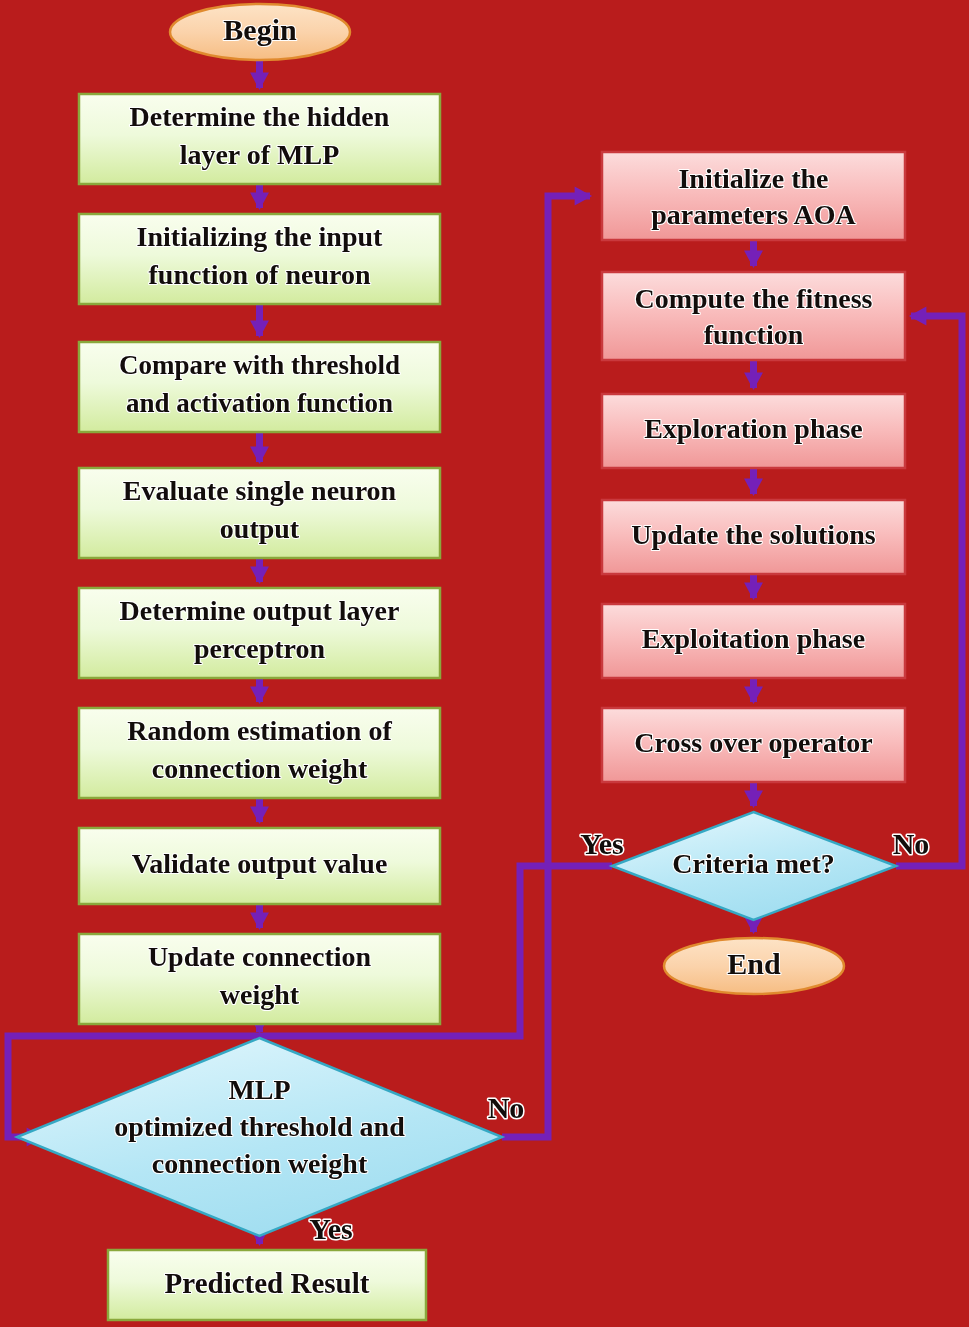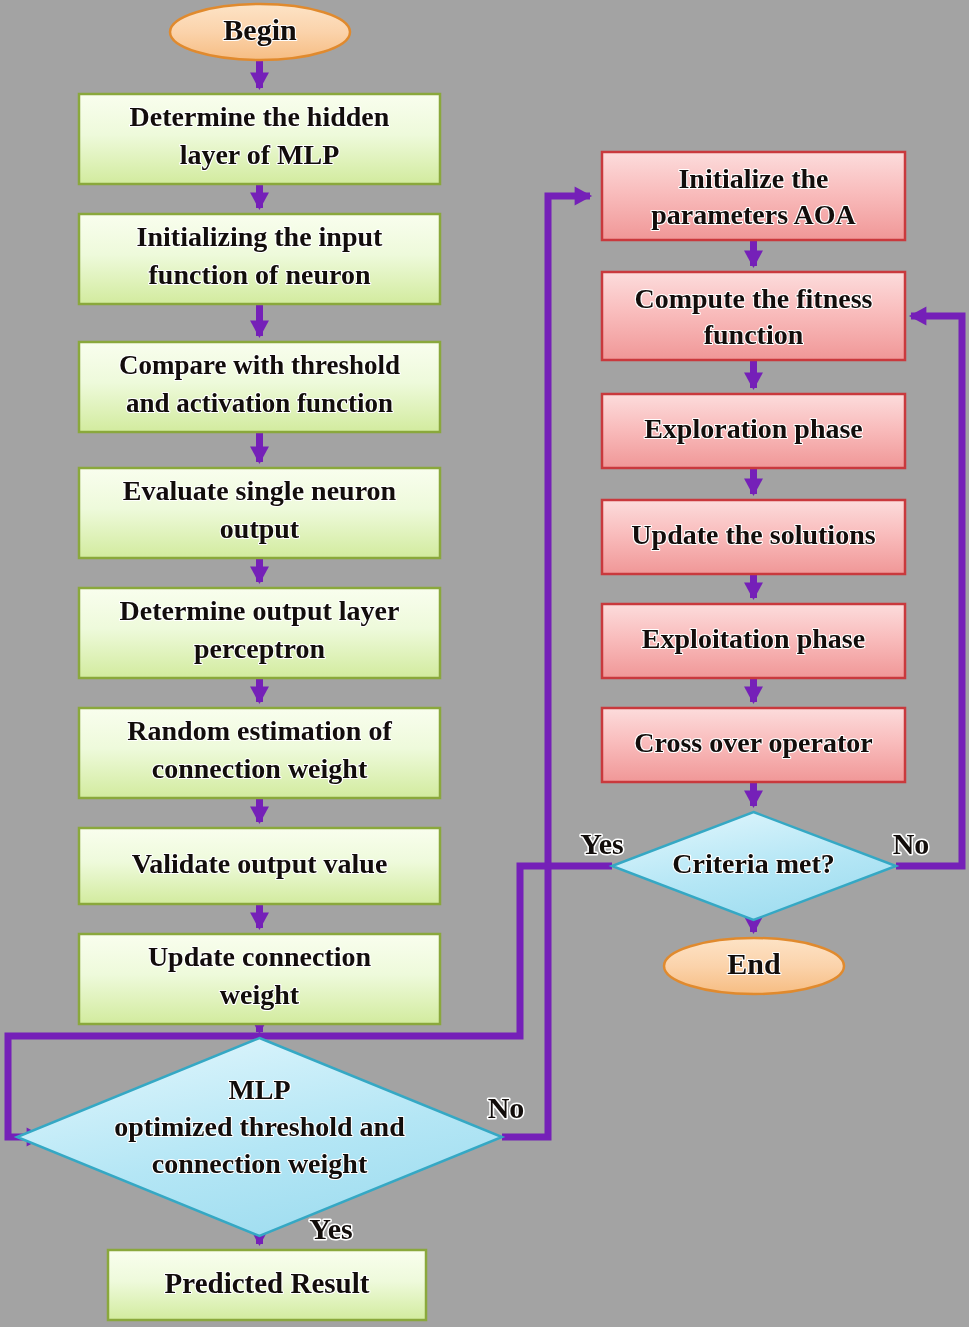--- a/index.html
+++ b/index.html
@@ -7,21 +7,21 @@
     padding: 0;
     background: #ffffff;
   }
   body {
     font-family: "Liberation Serif", "DejaVu Serif", serif;
   }
   #chart-root {
     position: relative;
     width: 969px;
     height: 1327px;
-    background: #a3a3a3;
+    background: #b91c1c;
     overflow: hidden;
   }
   svg.flow {
     position: absolute;
     top: 0;
     left: 0;
     width: 969px;
     height: 1327px;
   }
   .node-label {

